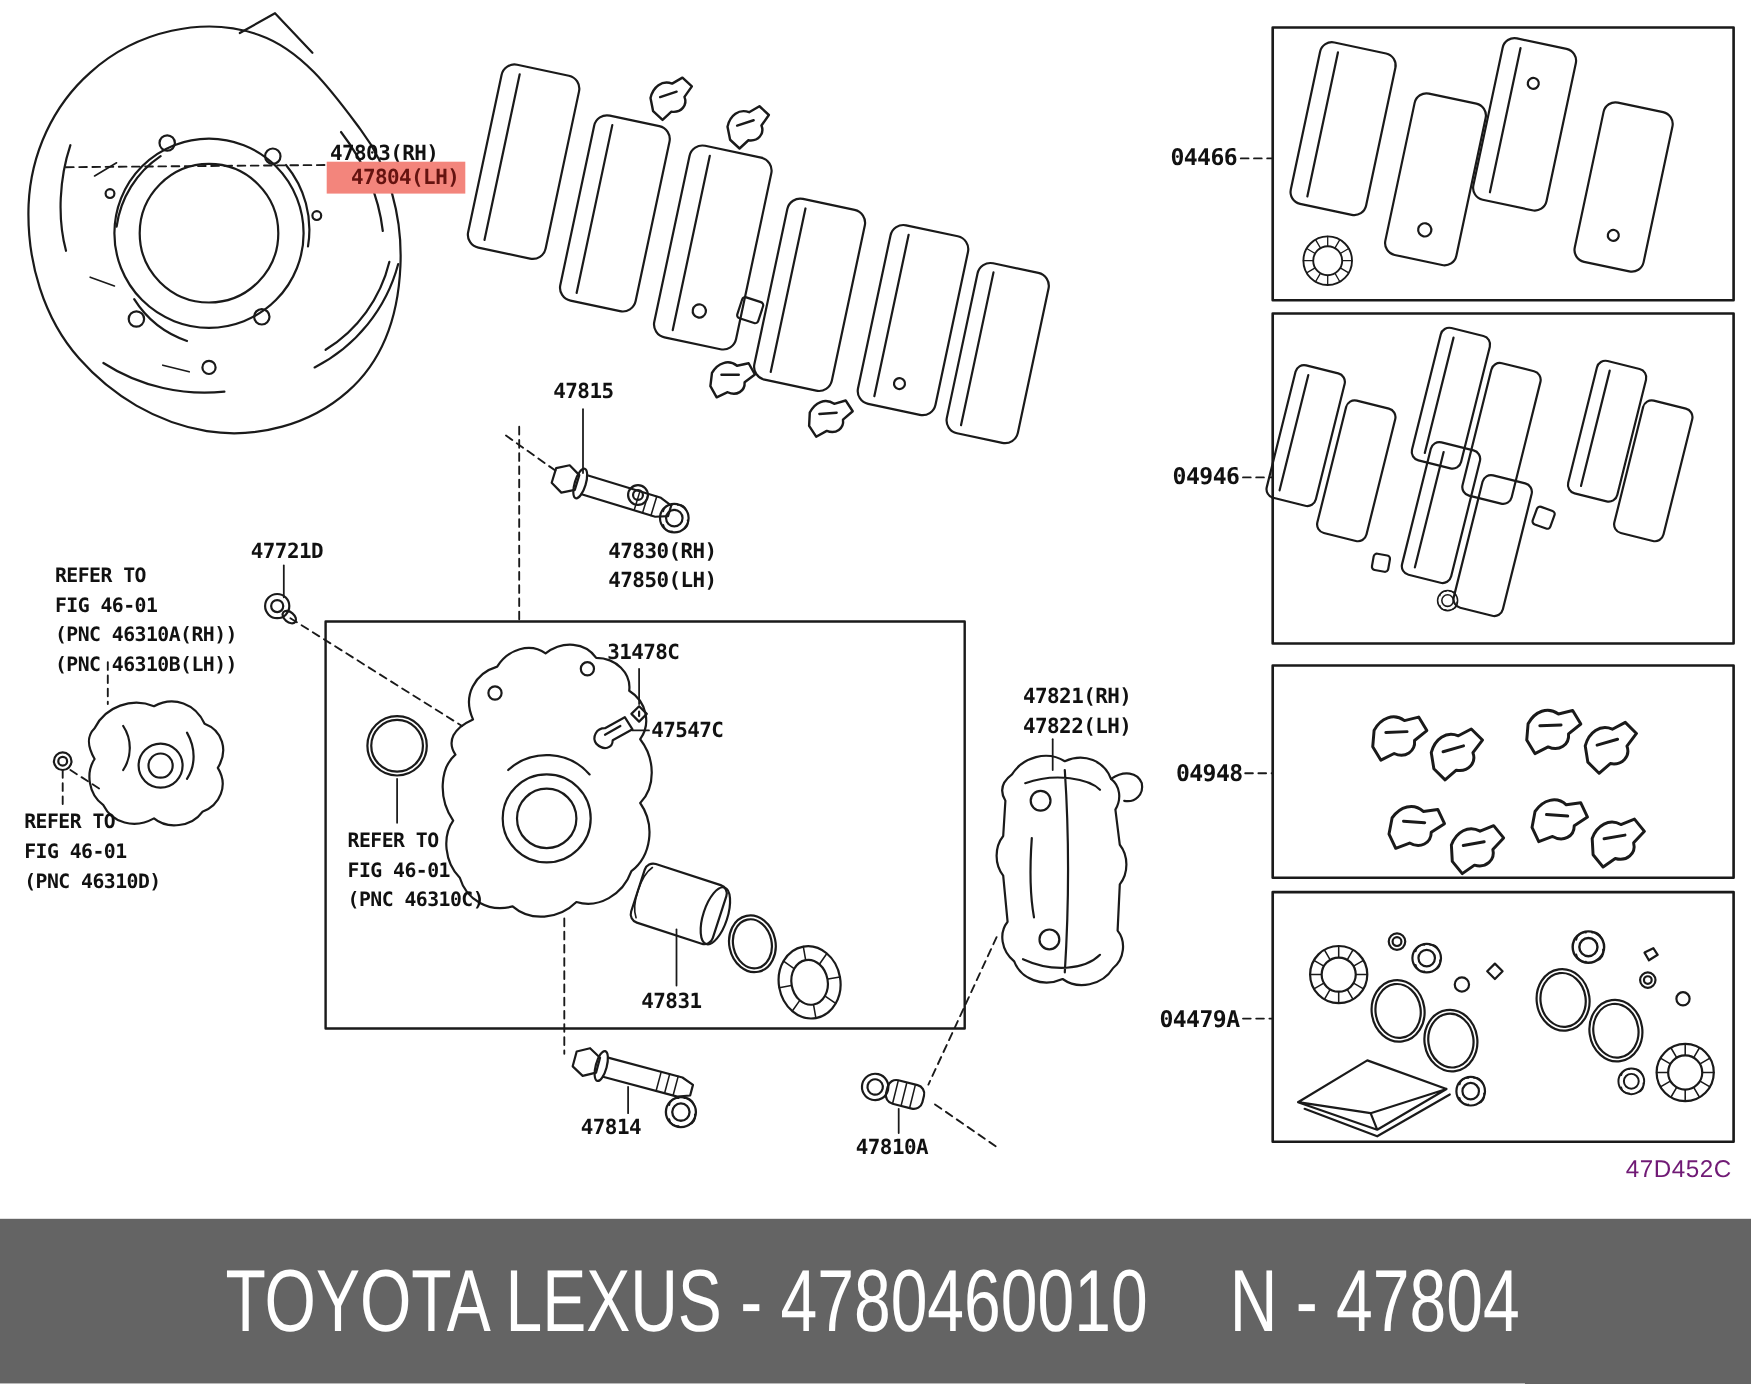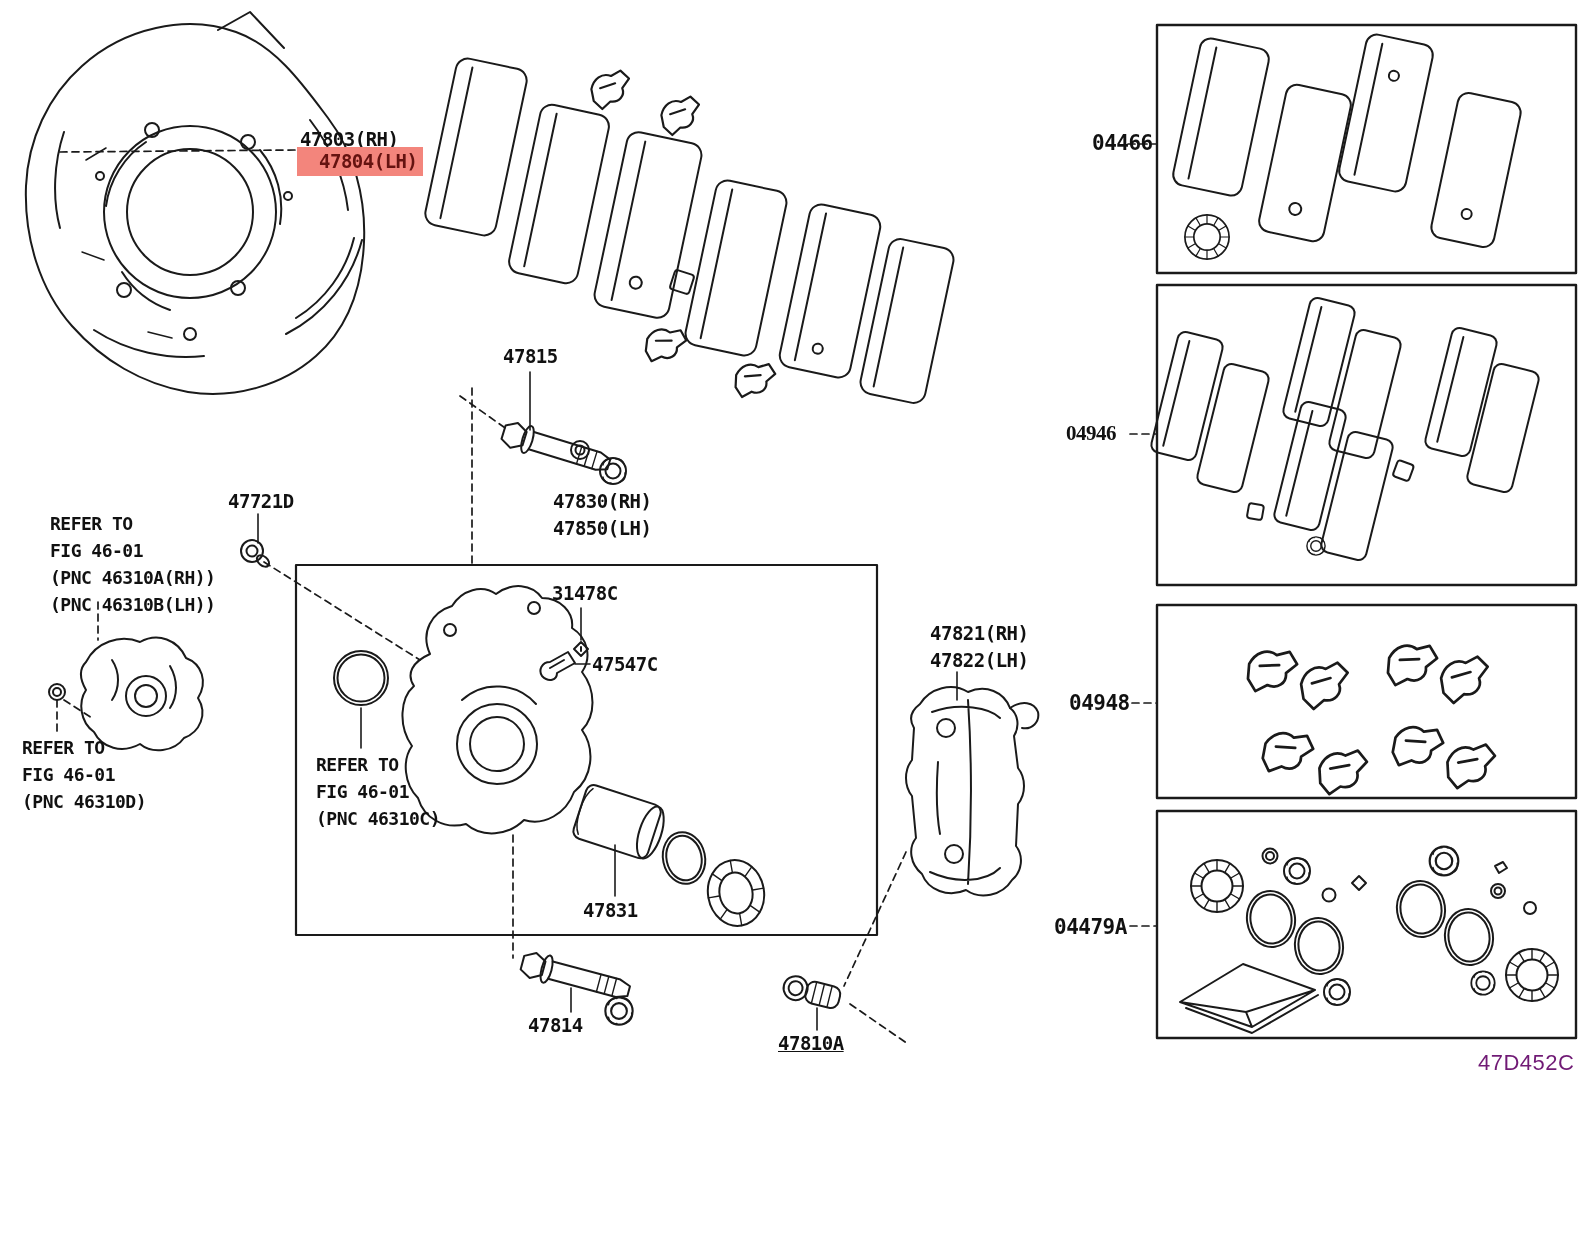--- a/index.html
+++ b/index.html
@@ -320,21 +320,21 @@
 
   <div class="pn two" style="left:553px;top:488px;">
     <div>47830(RH)</div>
     <div>47850(LH)</div>
   </div>
 
   <div class="pn" style="left:552px;top:582px;">31478C</div>
   <div class="pn" style="left:592px;top:653px;">47547C</div>
   <div class="pn" style="left:583px;top:899px;">47831</div>
   <div class="pn" style="left:528px;top:1014px;">47814</div>
-  <div class="pn" style="left:778px;top:1032px;text-decoration:underline;">47810A</div>
+  <div class="pn" style="left:778px;top:1032px;">47810A</div>
 
   <div class="pn two" style="left:930px;top:620px;">
     <div>47821(RH)</div>
     <div>47822(LH)</div>
   </div>
 
   <div class="note" style="left:50px;top:510px;">
     <div>REFER TO</div>
     <div>FIG 46-01</div>
     <div>(PNC 46310A(RH))</div>
@@ -344,21 +344,25 @@
     <div>REFER TO</div>
     <div>FIG 46-01</div>
     <div>(PNC 46310D)</div>
   </div>
   <div class="note" style="left:316px;top:751px;">
     <div>REFER TO</div>
     <div>FIG 46-01</div>
     <div>(PNC 46310C)</div>
   </div>
 
-  <div class="kit" style="left:1092px;top:131px;text-align:right;">04466</div>
-  <div class="kit" style="left:1066px;top:421px;font-family:Liberation Serif, serif;">04946</div>
+  <div class="kit" style="left:1064px;top:131px;text-align:right;">04466</div>
+  <div class="kit" style="left:1066px;top:421px;">04946</div>
   <div class="kit" style="left:1069px;top:691px;">04948</div>
   <div class="kit" style="left:1054px;top:915px;">04479A</div>
 
   <div class="figcode" style="left:1478px;top:1050px;">47D452C</div>
 
+  <div class="banner">
+    <span class="t1">TOYOTA LEXUS - 4780460010</span>
+    <span class="t2">N - 47804</span>
+  </div>
 
 </div>
 
 </body></html>

